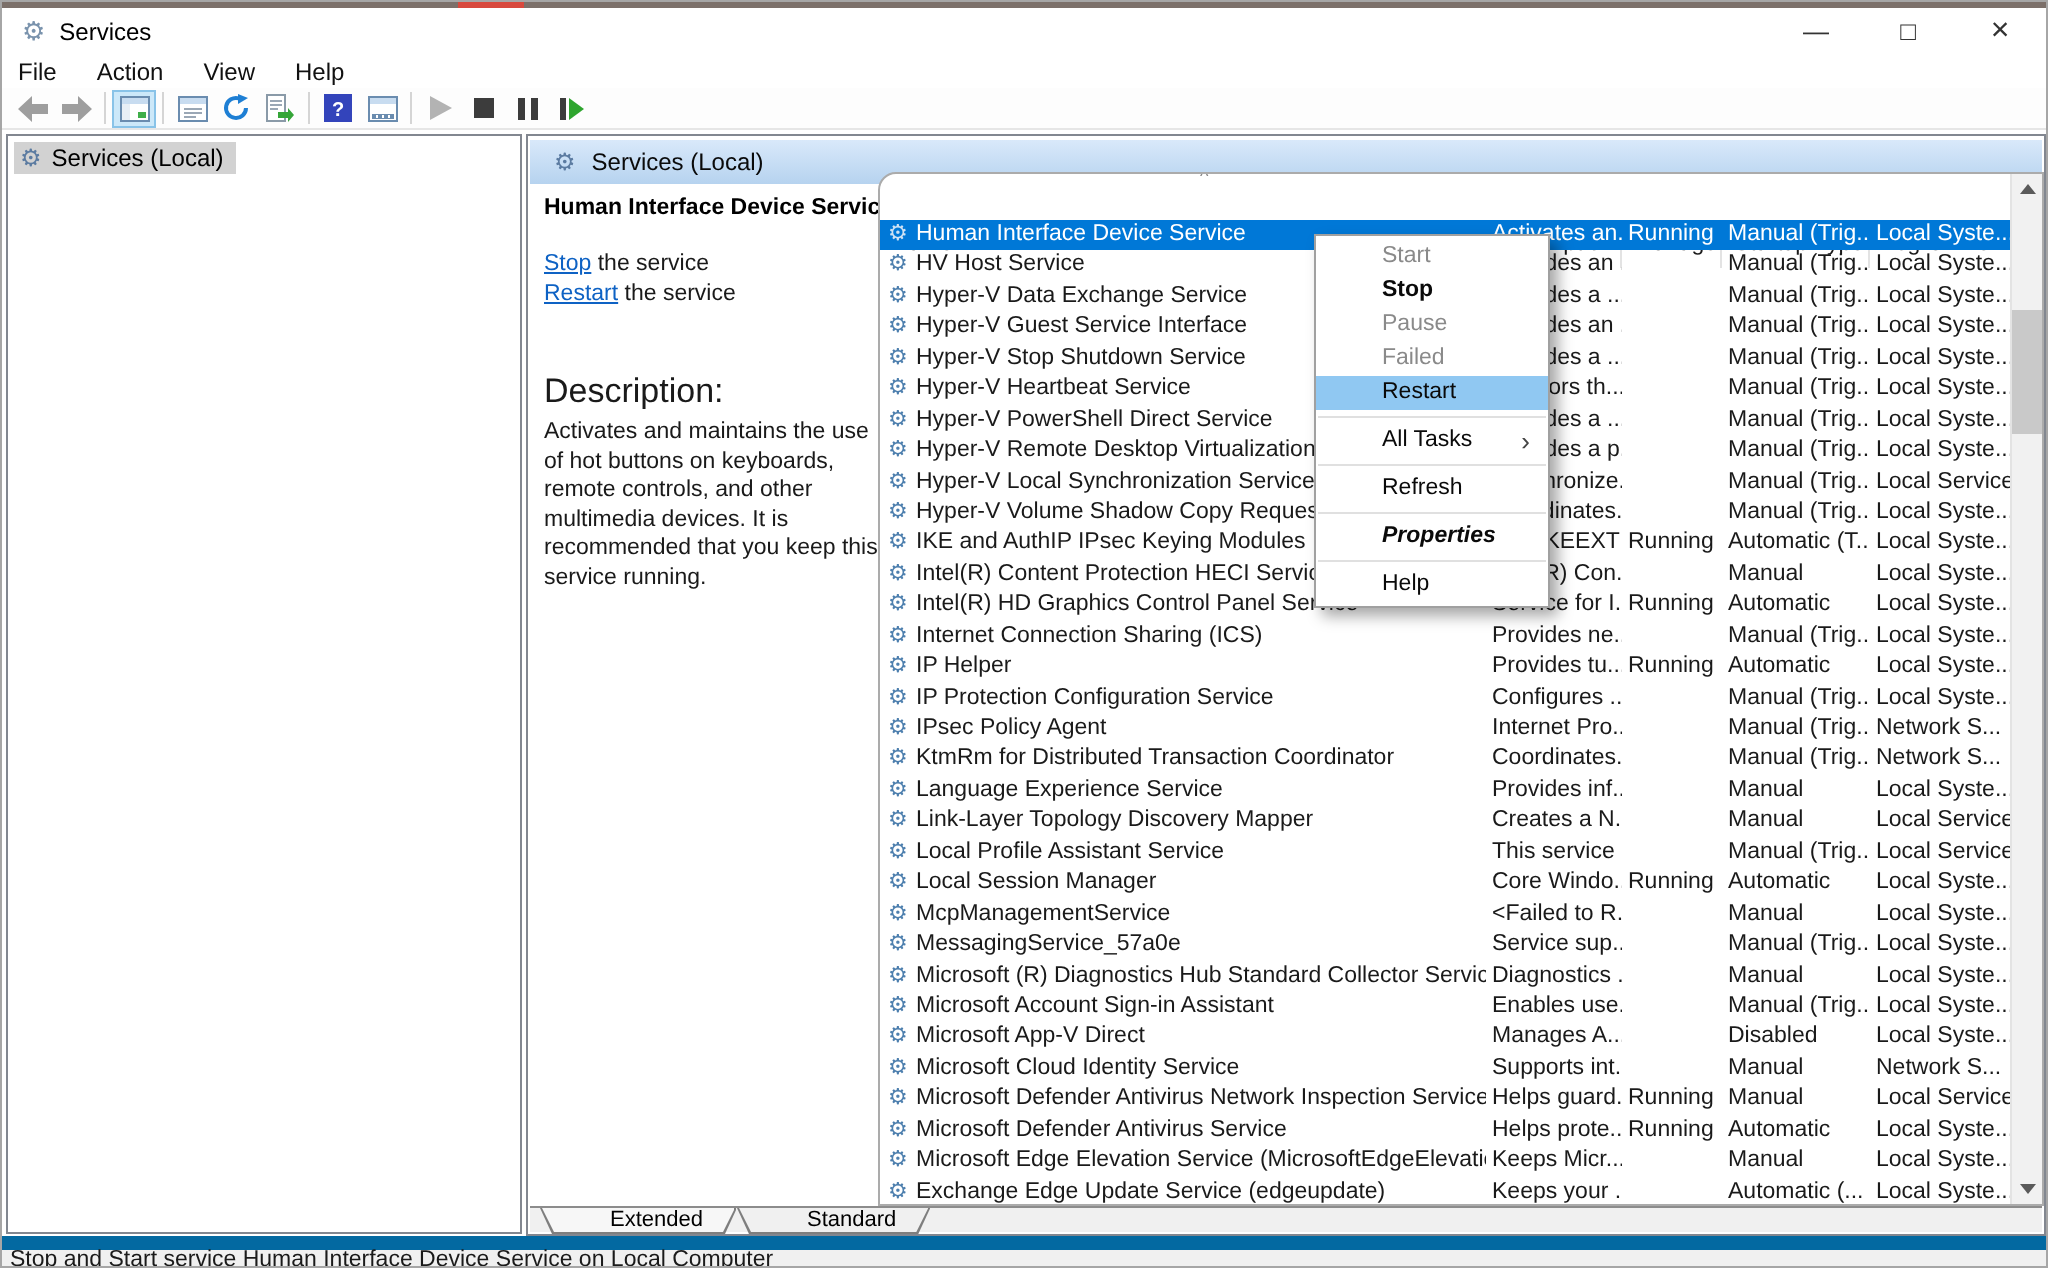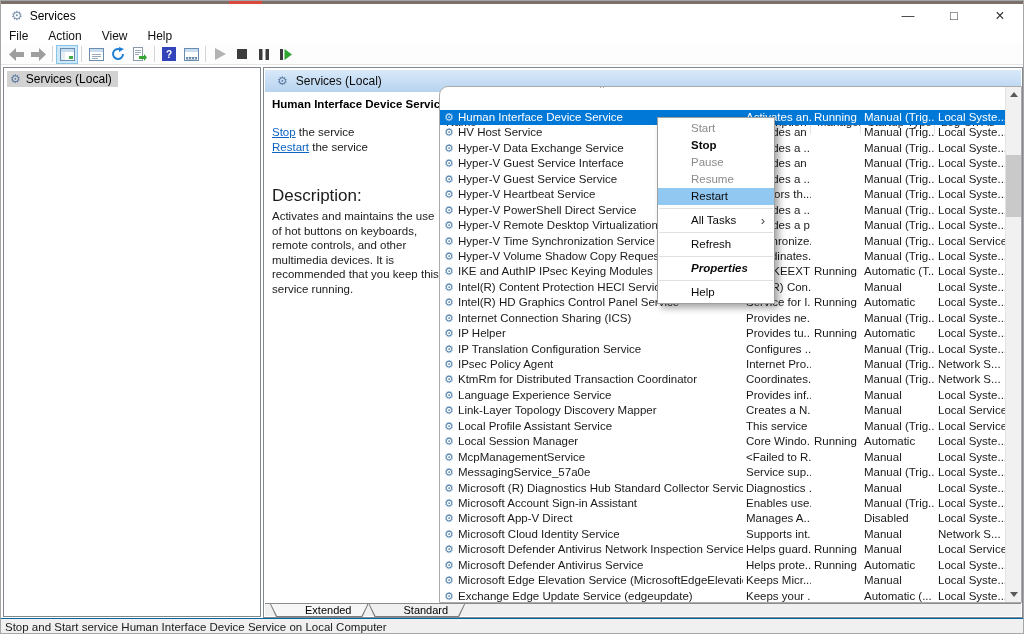--- a/index.html
+++ b/index.html
@@ -82,21 +82,21 @@
 
   
   .tab-strip { position:absolute; left:1px; right:1px; top:535px; height:13px; background:#f0f0f0; border-top:1px solid #8c8c8c; display:flex; align-items:stretch; padding-left:5px; }
   .tab { position:relative; height:13px; padding:0 17px; font-size:11px; line-height:12px; color:#000; }
   .tab::before { content:""; position:absolute; inset:0; background:#7e7e7e; clip-path:polygon(0 0,100% 0,calc(100% - 6px) 100%,6px 100%); }
   .tab::after { content:""; position:absolute; left:1px; right:1px; top:0; bottom:1px; background:#f0f0f0; clip-path:polygon(0 0,100% 0,calc(100% - 6px) 100%,6px 100%); }
   .tab.active::after { background:#f7f7f7; }
   .tab span { position:relative; z-index:1;padding-left:18px; }
 
   
-  .statusbar { position:absolute; left:0; top:617px; right:0; height:17px; background:#f0f0f0; border-top:1px solid #0369a1; display:flex; align-items:center; font-size:11.5px; color:#1a1a1a; padding-left:4px; }
+  .statusbar { position:absolute; left:0; top:617px; right:0; height:17px; background:#f0f0f0; border-top:7px solid #0369a1; display:flex; align-items:center; font-size:11.5px; color:#1a1a1a; padding-left:4px; }
 
   
   .context-menu { position:absolute; left:656px; top:116px; width:118px; background:#fff; border:1px solid #a0a0a0; box-shadow:4px 4px 7px rgba(0,0,0,0.35); padding:2px 0; z-index:10; }
   .menu-item { position:relative; height:17px; line-height:17px; padding-left:33px; font-size:11.5px; color:#0a0a0a; }
   .menu-item.disabled { color:#8a8a8a; }
   .menu-item.highlighted { background:#90c8f2; }
   .menu-item.semibold { font-weight:600; }
   .menu-item.bold { font-weight:bold;font-style:italic; }
   .menu-sep { border-top:1px solid #e0e0e0; margin:3px 1px; }
   .submenu-arrow { position:absolute; right:9px; top:0; font-size:13px; color:#444; }
@@ -274,21 +274,21 @@
 
   <div class="row">
     <div class="cell c-name"><span class="gear-sm">⚙</span><span class="label">Hyper-V Guest Service Interface</span></div>
     <div class="cell c-desc">Provides an ...</div>
     <div class="cell c-status"></div>
     <div class="cell c-startup">Manual (Trig...</div>
     <div class="cell c-logon">Local Syste...</div>
   </div>
 
   <div class="row">
-    <div class="cell c-name"><span class="gear-sm">⚙</span><span class="label">Hyper-V Guest Service Service</span></div>
+    <div class="cell c-name"><span class="gear-sm">⚙</span><span class="label">Hyper-V Stop Shutdown Service</span></div>
     <div class="cell c-desc">Provides a ...</div>
     <div class="cell c-status"></div>
     <div class="cell c-startup">Manual (Trig...</div>
     <div class="cell c-logon">Local Syste...</div>
   </div>
 
   <div class="row">
     <div class="cell c-name"><span class="gear-sm">⚙</span><span class="label">Hyper-V Heartbeat Service</span></div>
     <div class="cell c-desc">Monitors th...</div>
     <div class="cell c-status"></div>
@@ -306,21 +306,21 @@
 
   <div class="row">
     <div class="cell c-name"><span class="gear-sm">⚙</span><span class="label">Hyper-V Remote Desktop Virtualization Service</span></div>
     <div class="cell c-desc">Provides a p...</div>
     <div class="cell c-status"></div>
     <div class="cell c-startup">Manual (Trig...</div>
     <div class="cell c-logon">Local Syste...</div>
   </div>
 
   <div class="row">
-    <div class="cell c-name"><span class="gear-sm">⚙</span><span class="label">Hyper-V Time Synchronization Service</span></div>
+    <div class="cell c-name"><span class="gear-sm">⚙</span><span class="label">Hyper-V Local Synchronization Service</span></div>
     <div class="cell c-desc">Synchronize...</div>
     <div class="cell c-status"></div>
     <div class="cell c-startup">Manual (Trig...</div>
     <div class="cell c-logon">Local Service</div>
   </div>
 
   <div class="row">
     <div class="cell c-name"><span class="gear-sm">⚙</span><span class="label">Hyper-V Volume Shadow Copy Requestor</span></div>
     <div class="cell c-desc">Coordinates...</div>
     <div class="cell c-status"></div>
@@ -362,21 +362,21 @@
 
   <div class="row">
     <div class="cell c-name"><span class="gear-sm">⚙</span><span class="label">IP Helper</span></div>
     <div class="cell c-desc">Provides tu...</div>
     <div class="cell c-status">Running</div>
     <div class="cell c-startup">Automatic</div>
     <div class="cell c-logon">Local Syste...</div>
   </div>
 
   <div class="row">
-    <div class="cell c-name"><span class="gear-sm">⚙</span><span class="label">IP Translation Configuration Service</span></div>
+    <div class="cell c-name"><span class="gear-sm">⚙</span><span class="label">IP Protection Configuration Service</span></div>
     <div class="cell c-desc">Configures ...</div>
     <div class="cell c-status"></div>
     <div class="cell c-startup">Manual (Trig...</div>
     <div class="cell c-logon">Local Syste...</div>
   </div>
 
   <div class="row">
     <div class="cell c-name"><span class="gear-sm">⚙</span><span class="label">IPsec Policy Agent</span></div>
     <div class="cell c-desc">Internet Pro...</div>
     <div class="cell c-status"></div>
@@ -522,21 +522,21 @@
   </div>
 
   <div class="statusbar">
     <span>Stop and Start service Human Interface Device Service on Local Computer</span>
   </div>
 
   <div class="context-menu">
       <div class="menu-item disabled"><span>Start</span></div>
       <div class="menu-item semibold"><span>Stop</span></div>
       <div class="menu-item disabled"><span>Pause</span></div>
-      <div class="menu-item disabled"><span>Resume</span></div>
+      <div class="menu-item disabled"><span>Failed</span></div>
       <div class="menu-item highlighted"><span>Restart</span></div>
       <div class="menu-sep"></div>
       <div class="menu-item"><span>All Tasks</span><span class="submenu-arrow">›</span></div>
       <div class="menu-sep"></div>
       <div class="menu-item"><span>Refresh</span></div>
       <div class="menu-sep"></div>
       <div class="menu-item bold"><span>Properties</span></div>
       <div class="menu-sep"></div>
       <div class="menu-item"><span>Help</span></div>
     </div>

